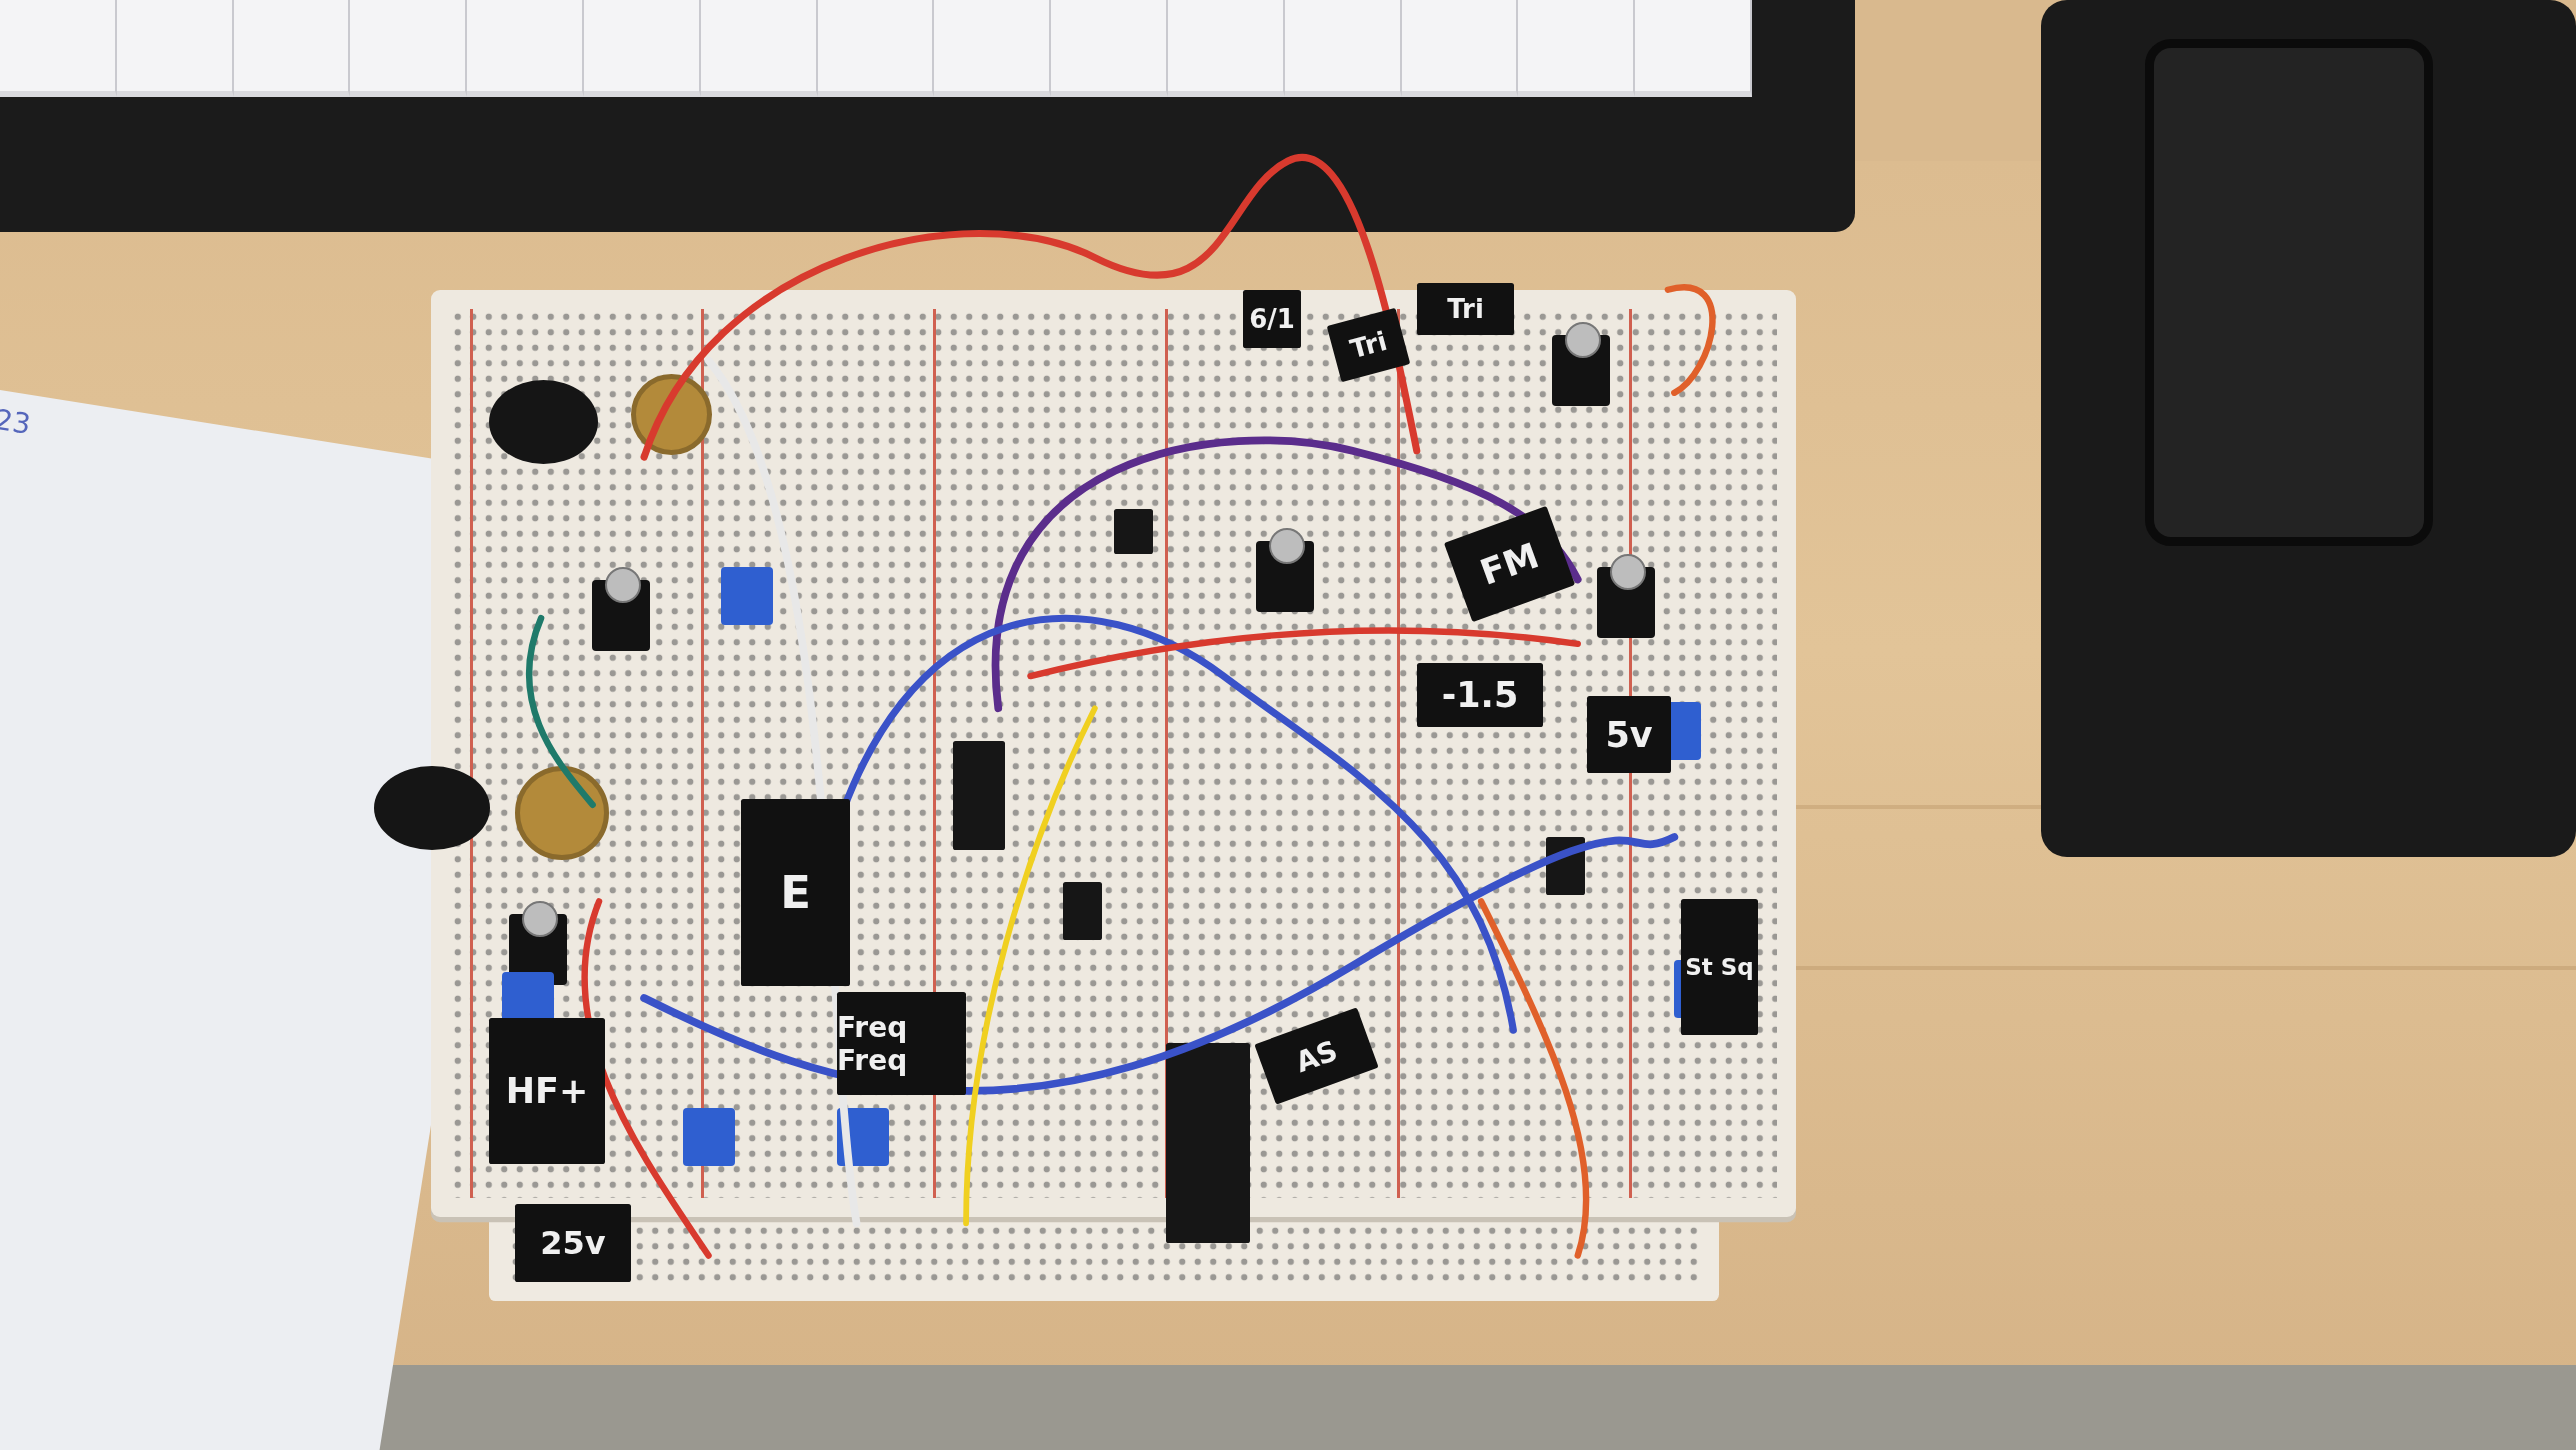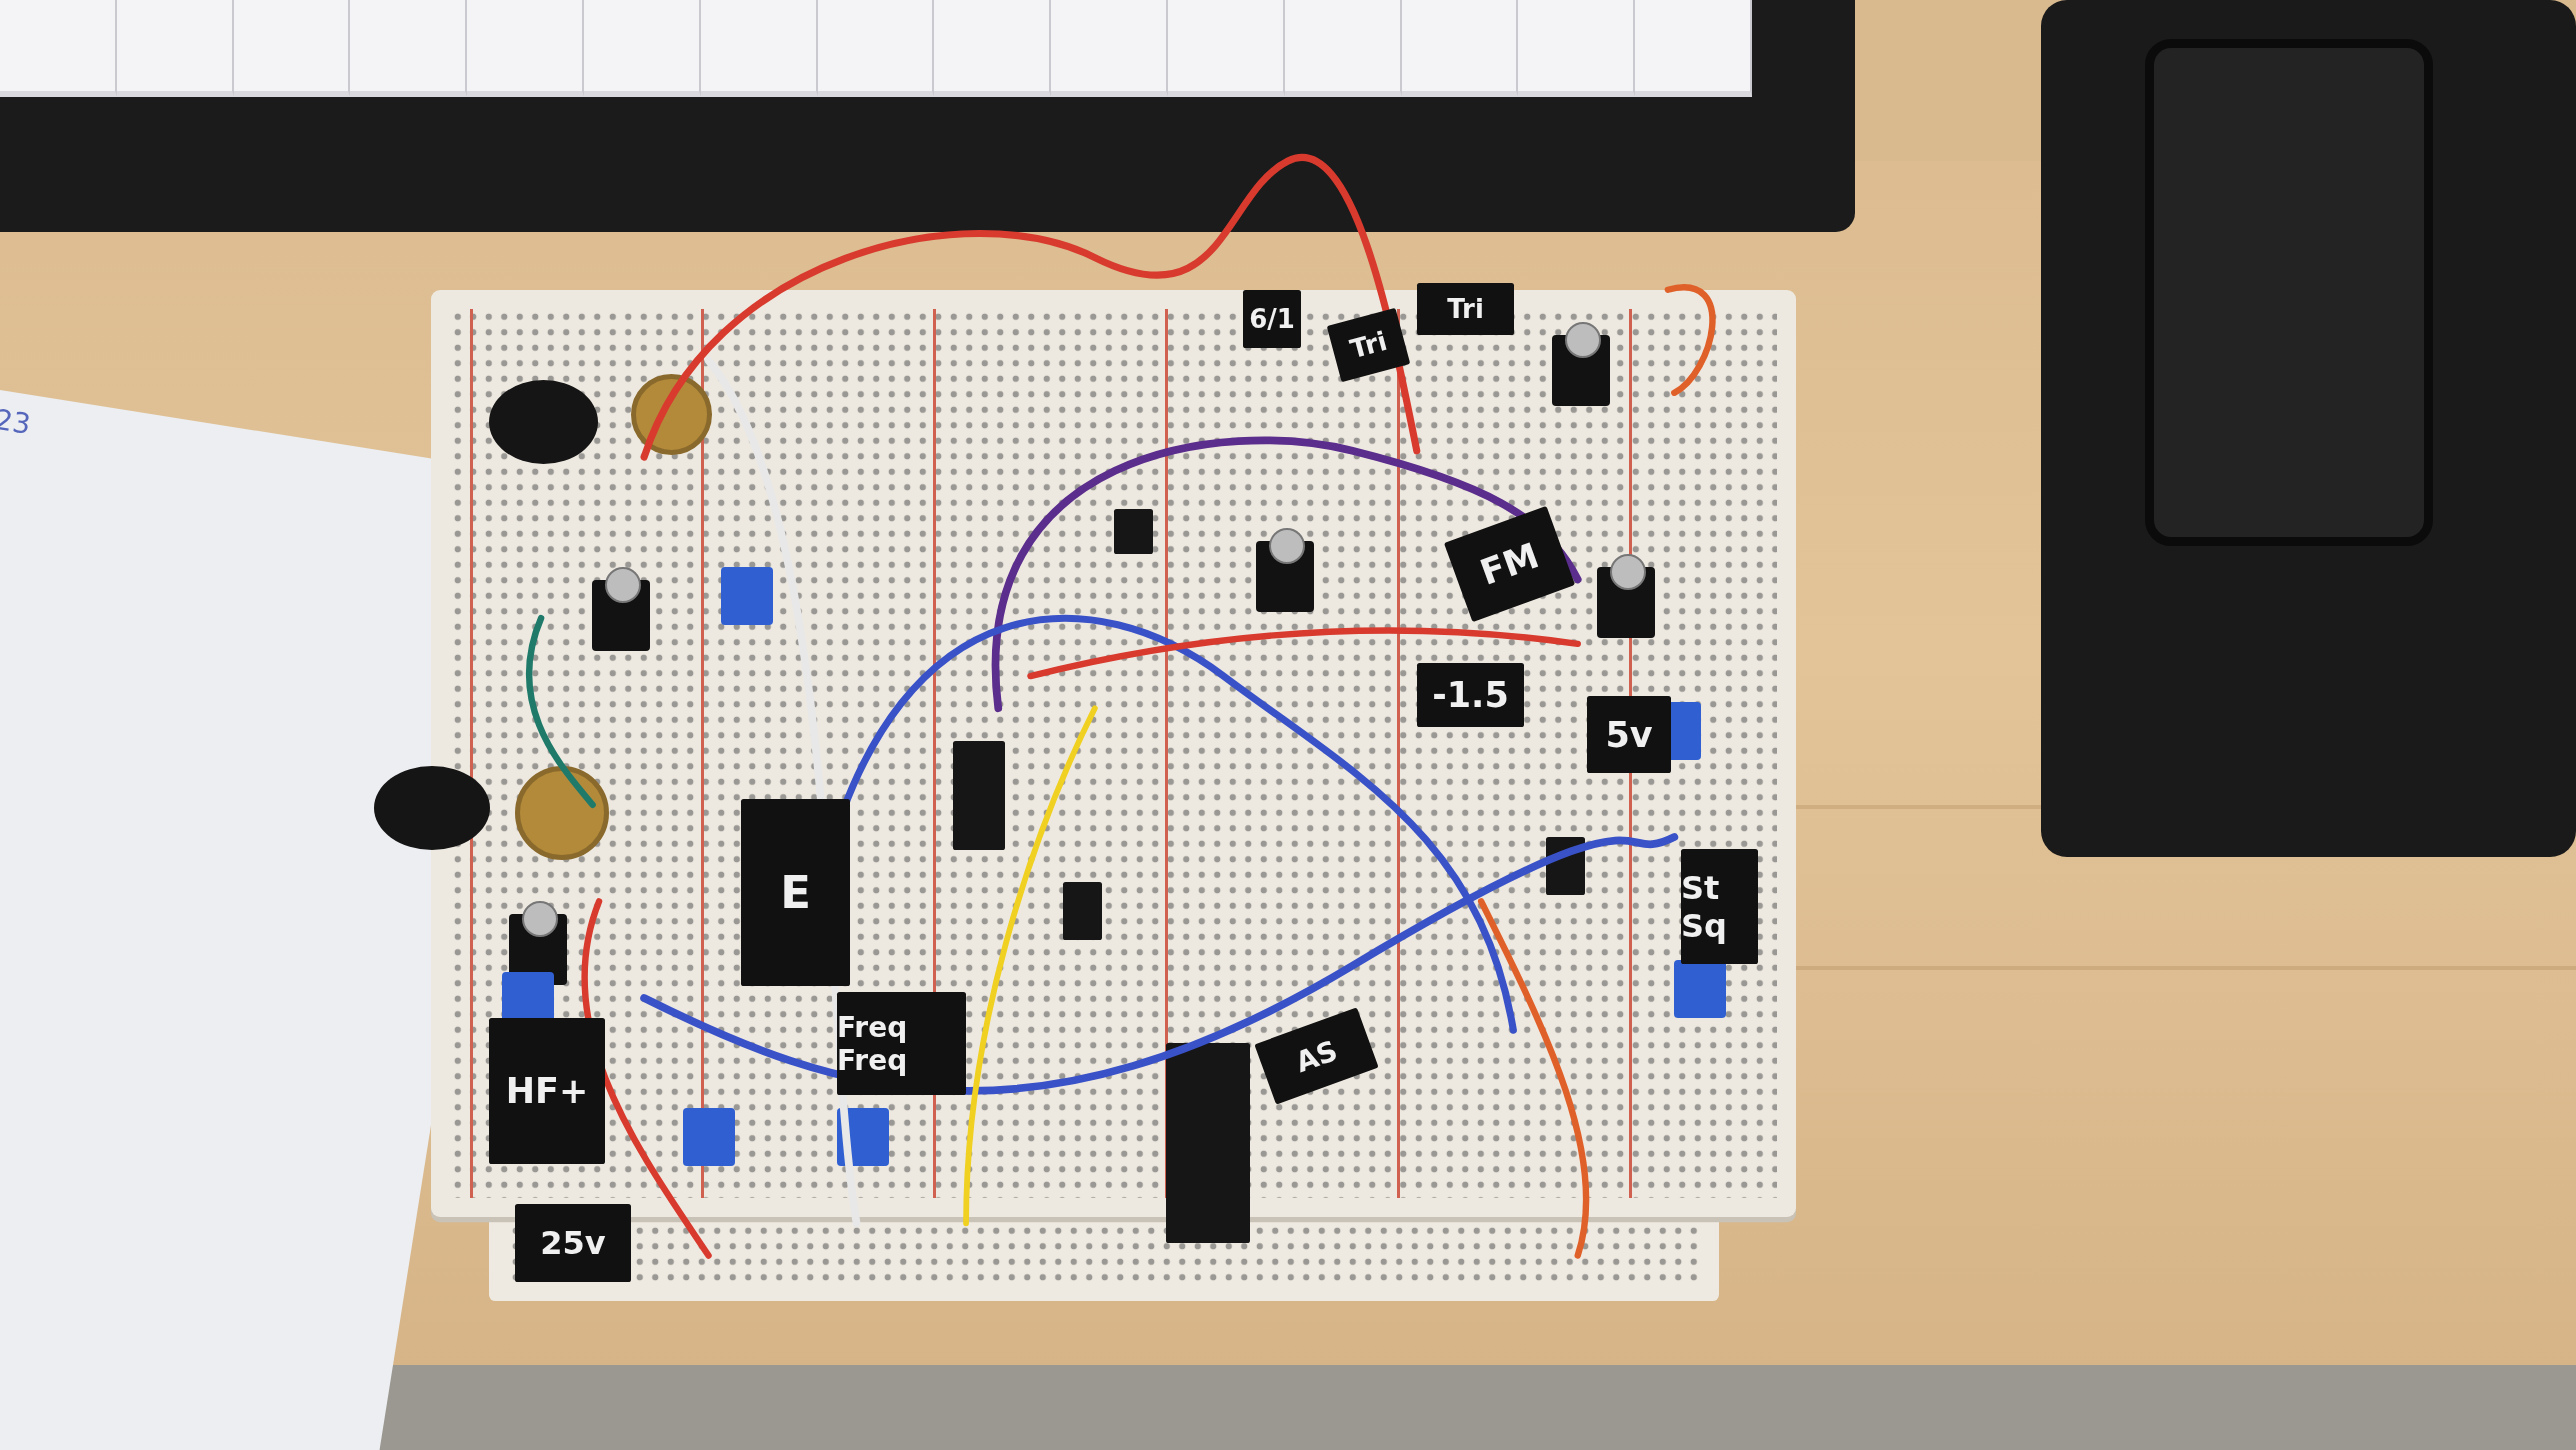--- a/index.html
+++ b/index.html
@@ -114,22 +114,22 @@
     <path class="wire" d="M1100,560 C1300,800 1280,1600 1330,1900" stroke="#e8e8e8" stroke-width="12"></path>
     <path class="wire" d="M2590,450 C2700,420 2660,580 2600,610" stroke="#e0602a" stroke-width="10"></path>
     <path class="wire" d="M840,960 C780,1100 880,1200 920,1250" stroke="#1f7a6a" stroke-width="10"></path>
     <path class="wire" d="M1600,1050 C1800,1000 2100,950 2450,1000" stroke="#d83a2e" stroke-width="10"></path>
   </svg>
 
   <div class="tape" style="left:1243px;top:290px;width:58px;height:58px;font-size:26px">6/1</div>
   <div class="tape" style="left:1333px;top:316px;width:71px;height:58px;font-size:26px;transform:rotate(-15deg)">Tri</div>
   <div class="tape" style="left:1417px;top:283px;width:97px;height:52px;font-size:26px">Tri</div>
   <div class="tape" style="left:1455px;top:522px;width:109px;height:84px;font-size:35px;transform:rotate(-20deg)">FM</div>
-  <div class="tape" style="left:1417px;top:663px;width:107px;height:64px;font-size:35px">-1.5</div>
+  <div class="tape" style="left:1417px;top:663px;width:126px;height:64px;font-size:35px">-1.5</div>
   <div class="tape" style="left:1587px;top:696px;width:84px;height:77px;font-size:35px">5v</div>
-  <div class="tape" style="left:1681px;top:849px;width:77px;height:115px;font-size:32px">St Sq</div>
+  <div class="tape" style="left:1681px;top:899px;width:77px;height:136px;font-size:23px">St Sq</div>
   <div class="tape" style="left:741px;top:799px;width:109px;height:187px;font-size:45px">E</div>
   <div class="tape" style="left:837px;top:992px;width:129px;height:103px;font-size:28px">Freq Freq</div>
   <div class="tape" style="left:489px;top:1018px;width:116px;height:146px;font-size:35px">HF+</div>
   <div class="tape" style="left:515px;top:1204px;width:116px;height:78px;font-size:32px">25v</div>
   <div class="tape" style="left:1262px;top:1024px;width:109px;height:64px;font-size:28px;transform:rotate(-20deg)">AS</div>
 </div>
 
 
 </body></html>

